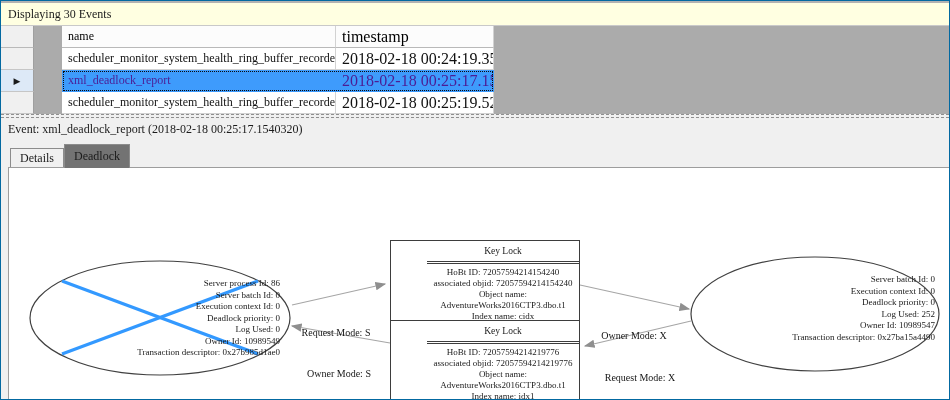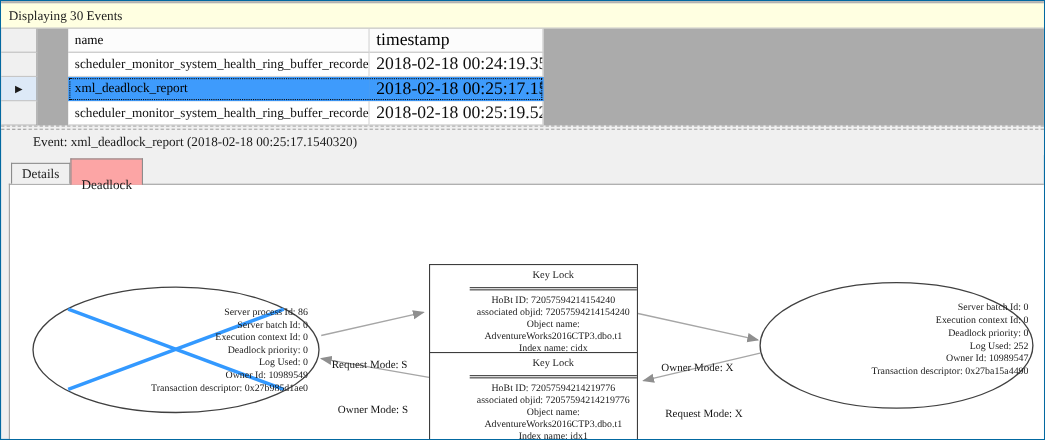--- a/index.html
+++ b/index.html
@@ -33,43 +33,43 @@
   .cell-ts {
     width: 158px; background: #fff; border-right: 1px solid #d2d2d2; border-bottom: 1px solid #d2d2d2;
     font-size: 16px; color: #111; display: flex; align-items: center; padding-left: 6px;
     white-space: nowrap; overflow: hidden;
   }
   .grid-row.header .cell-name, .grid-row.header .cell-ts {
     background: #FCFCFC; border-bottom: 1px solid #b9b9b9; color: #000;
   }
   .grid-row.header .cell-rowhdr { border-bottom: 1px solid #b9b9b9; }
   .grid-row.selected .cell-name, .grid-row.selected .cell-ts {
-    background: #3E9BFC; color: #000000; border-right-color: #3E9BFC; border-bottom-color: #3E9BFC;
+    background: #3E9BFC; color: #4c1d95; border-right-color: #3E9BFC; border-bottom-color: #3E9BFC;
   }
   .grid-row.selected .row-body { outline: 1px dotted #0a0a0a; outline-offset: -2px; }
   .grid-row.selected .cell-rowhdr { background: #dde9f7; }
   
   .splitter {
     height: 4px; background: #F0F0F0;
     border-top: 1px dashed #8f8f8f; border-bottom: 1px dashed #8f8f8f;
   }
   
   .event-bar {
     height: 23px; display: flex; align-items: center; padding-left: 7px;
-    font-size: 12px; color: #1b1b1b; background: #F0F0F0; margin-left: 22px;
+    font-size: 12px; color: #1b1b1b; background: #F0F0F0;
   }
   
   .tabstrip { height: 26px; display: flex; align-items: flex-end; padding-left: 9px; position: relative; z-index: 2; }
   .tab {
     font-size: 12px; color: #1b1b1b; background: #F0F0F0;
     border: 1px solid #8c8c8c; border-bottom: none;
     padding: 2px 9px 3px 9px; height: 19px; cursor: default;
   }
   .tab.active {
-    background: #fca5a5; height: 24px; padding-top: 16px;
+    background: #737373; height: 24px; padding-top: 4px;
     position: relative; z-index: 3; margin-bottom: -1px;
     border: 1px solid #8c8c8c; border-bottom: none;
   }
   
   .panel {
     position: relative; height: 233px; margin-left: 7px;
     background: #fff; border-top: 1px solid #9d9d9d; border-left: 1px solid #9d9d9d;
   }
   .panel svg { position: absolute; left: 0; top: 0; }
   .node-text {

